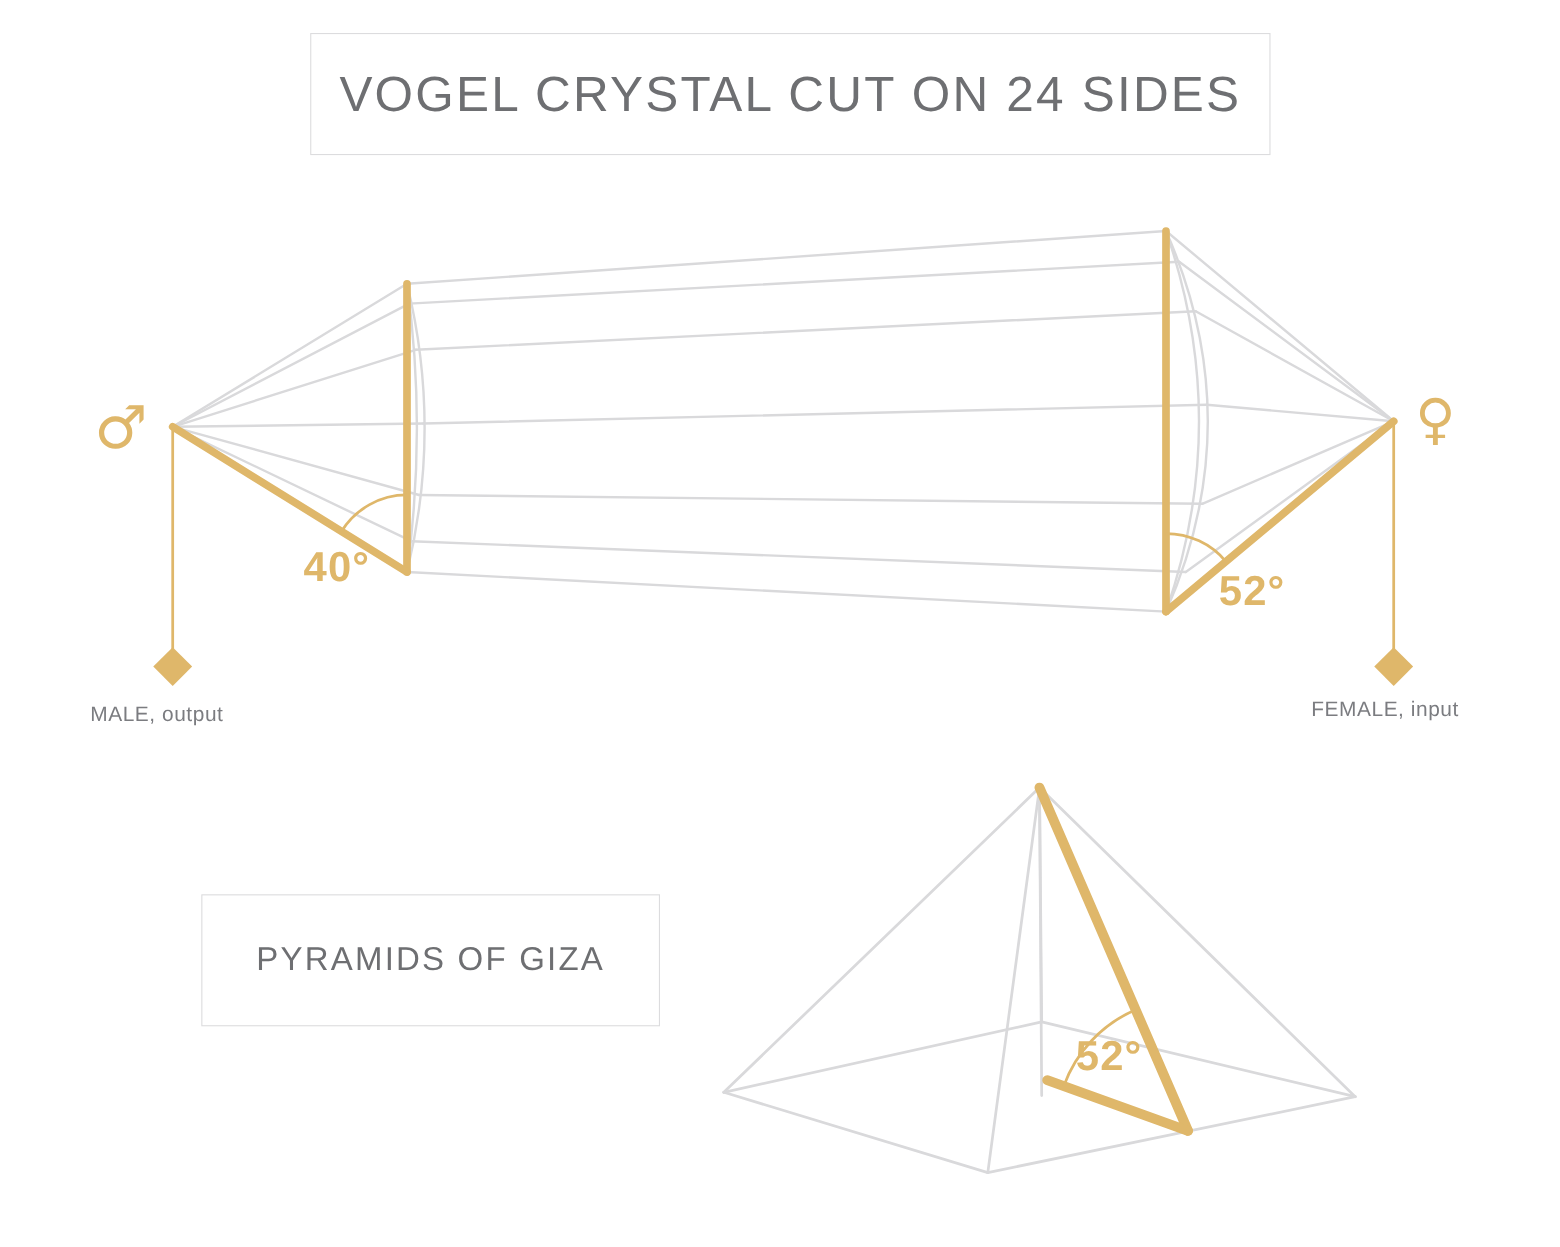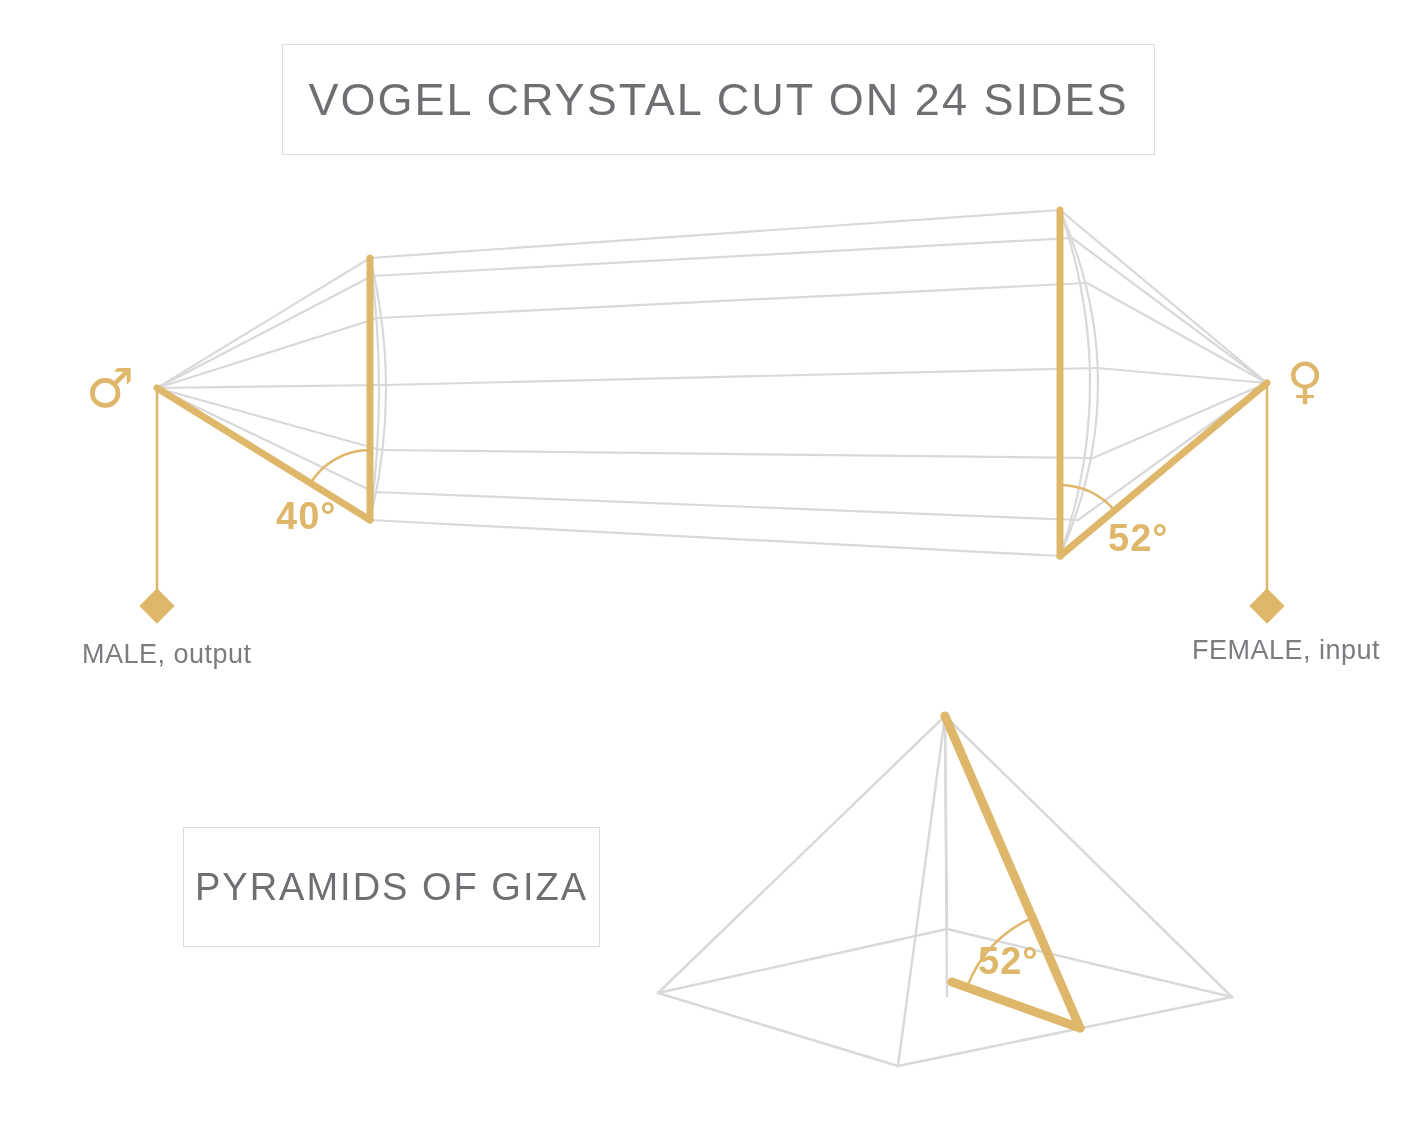--- a/index.html
+++ b/index.html
@@ -12,34 +12,33 @@
   }
   svg.drawing{position:absolute;left:0;top:0;}
   .boxed-title{
     position:absolute;
     display:flex;align-items:center;justify-content:center;
     background:#ffffff;
     border:1px solid #dcdcde;
     color:#6e6f72;
     font-weight:300;
     white-space:nowrap;
-    margin-top:14px;
   }
   #title-box{
     left:282px;top:30px;width:871px;height:109px;
     font-size:45px;letter-spacing:2px;
   }
   #pyramid-box{
     left:183px;top:813px;width:415px;height:118px;
-    font-size:38px;letter-spacing:2px;
+    font-size:30px;letter-spacing:2px;
   }
   .side-label{
     position:absolute;
     color:#7b7c80;
-    font-size:27px;
+    font-size:19px;
     font-weight:300;
     letter-spacing:0.5px;
     white-space:nowrap;
   }
   #male-label{left:82px;top:639px;}
   #female-label{left:1192px;top:635px;}
   .angle-label{
     position:absolute;
     color:#dfb76a;
     font-size:38px;

